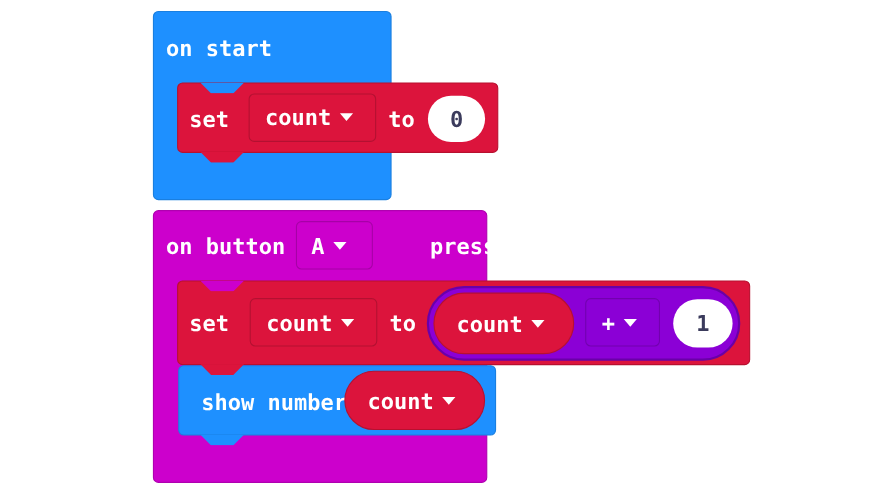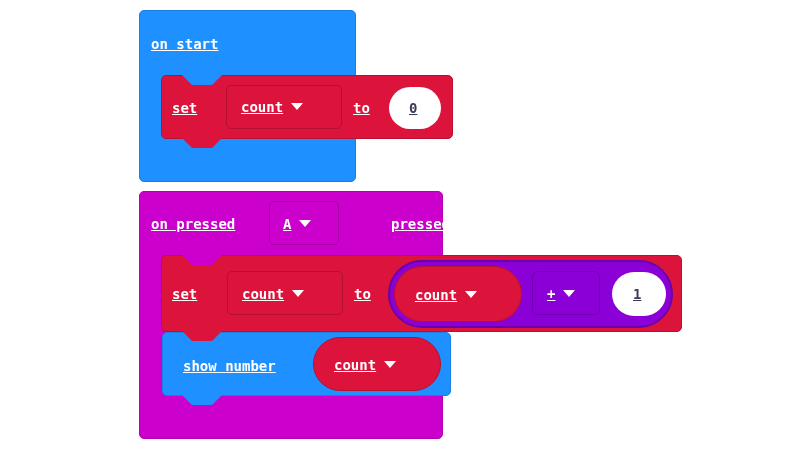--- a/index.html
+++ b/index.html
@@ -1,19 +1,19 @@
 <!DOCTYPE html>
 <html><head>
 <meta charset="utf-8">
 <style>
   html,body{margin:0;padding:0;background:#ffffff;}
   body{width:800px;height:450px;position:relative;overflow:hidden;
        font-family:"DejaVu Sans Mono","Liberation Mono",monospace;font-weight:bold;color:#fff;}
   .abs{position:absolute;box-sizing:border-box;}
-  .txt{position:absolute;font-size:14px;line-height:22px;white-space:nowrap;text-decoration:underline;}
+  .txt{position:absolute;font-size:20px;line-height:22px;white-space:nowrap;}
   .blue{background:#1e90ff;}
   .red{background:#dc143c;}
   .mag{background:#cc00cc;}
   .pur{background:#8b00d6;}
   .dd{position:absolute;box-sizing:border-box;border:1px solid rgba(0,0,0,0.18);border-radius:5px;}
   .caret{display:inline-block;width:0;height:0;border-left:6px solid transparent;border-right:6px solid transparent;border-top:7px solid #fff;margin-left:8px;vertical-align:middle;position:relative;top:-2px;}
   .pill{position:absolute;box-sizing:border-box;border-radius:24px;}
   .notch{position:absolute;width:40px;height:10px;}
 </style>
 </head>
@@ -31,21 +31,21 @@
 <div class="dd" style="left:226px;top:85px;width:116px;height:44px;">
   <span class="txt" style="left:14px;top:10px;"><span>count</span><span class="caret"></span></span>
 </div>
 <span class="txt" style="left:353px;top:97px;">to</span>
 <div class="pill" style="left:389px;top:87px;width:52px;height:42px;background:#fff;">
   <span class="txt" style="left:20px;top:10px;color:#3b3b5c;">0</span>
 </div>
 
 <div class="abs mag" style="left:139px;top:191px;width:304px;height:248px;border-radius:5px;border:1px solid #b000b0;">
 </div>
-<span class="txt" style="left:151px;top:213px;">on pressed</span>
+<span class="txt" style="left:151px;top:213px;">on button</span>
 <div class="dd" style="left:269px;top:201px;width:70px;height:44px;">
   <span class="txt" style="left:13px;top:11px;"><span>A</span><span class="caret"></span></span>
 </div>
 <span class="txt" style="left:348px;top:213px;margin-left:43px;">pressed</span>
 
 <div class="abs red" style="left:161px;top:255px;width:521px;height:77px;border-radius:5px;border:1px solid #b8102f;">
 </div>
 <div class="notch mag" style="left:182px;top:255px;clip-path:polygon(0 0,100% 0,75% 100%,25% 100%);"></div>
 <span class="txt" style="left:172px;top:283px;">set</span>
 <div class="dd" style="left:227px;top:271px;width:116px;height:44px;">

